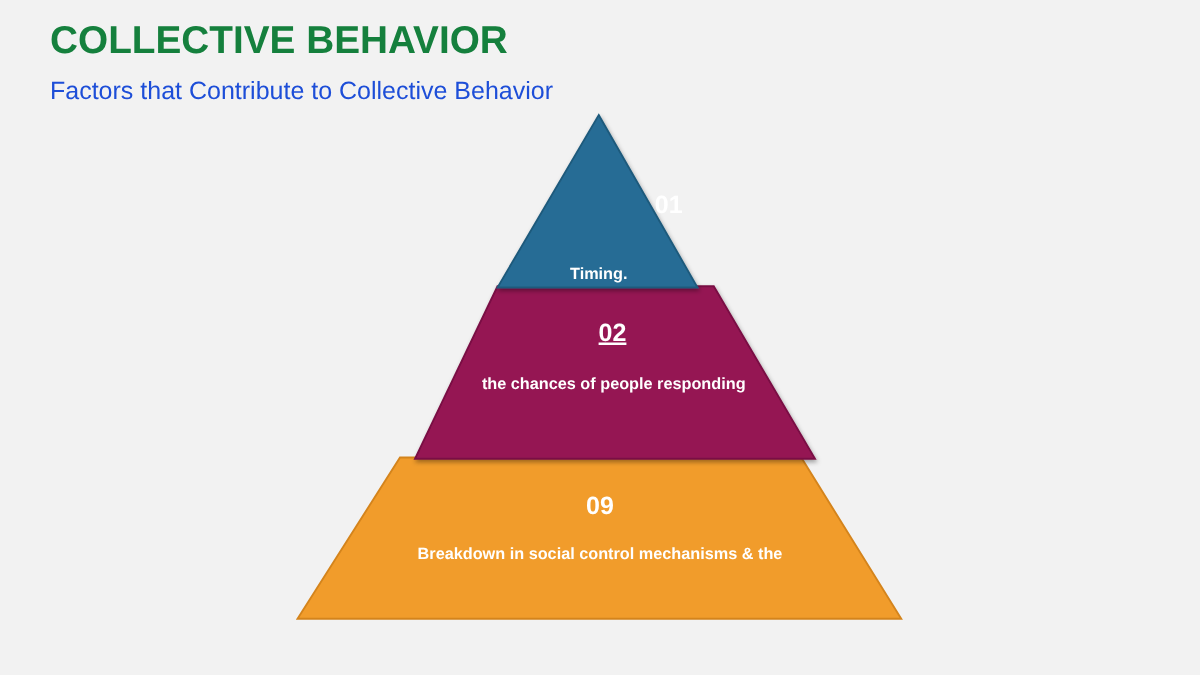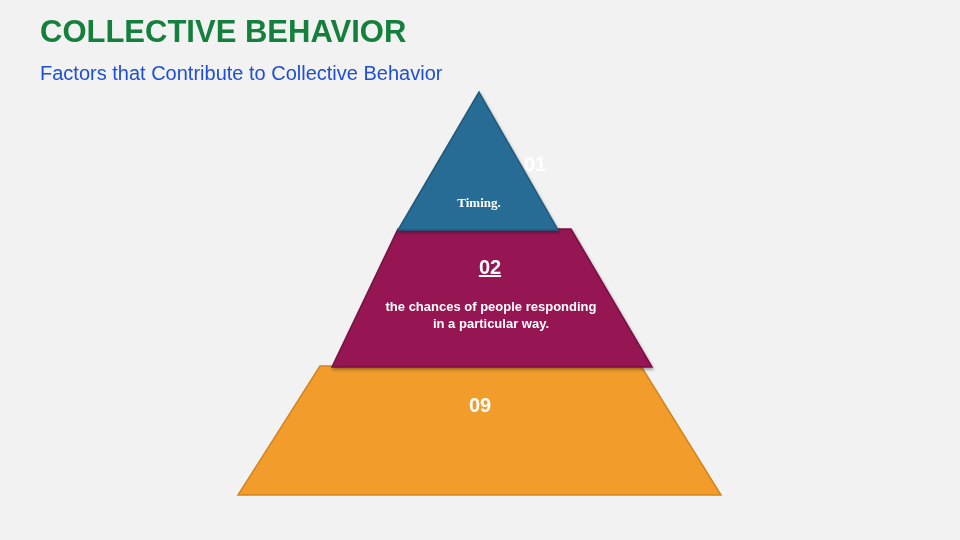--- a/index.html
+++ b/index.html
@@ -37,23 +37,23 @@
     <filter id="sh" x="-10%" y="-10%" width="120%" height="130%">
       <feDropShadow dx="1" dy="2" stdDeviation="1.5" flood-color="#000" flood-opacity="0.35"></feDropShadow>
     </filter>
   </defs>
   <polygon points="320,366 641,366 721,495 238,495" fill="#f19c2b" stroke="#d4841c" stroke-width="1.5"></polygon>
   <polygon points="398,229 571,229 652,367 332,367" fill="#951653" stroke="#7a1044" stroke-width="1.5" filter="url(#sh)"></polygon>
   <polygon points="479,92 558,230 398,230" fill="#276c95" stroke="#1f5a7c" stroke-width="1.5" filter="url(#sh)"></polygon>
 </svg>
 
 <div class="label num" style="left:492px; top:153px;margin-left:43px;">01</div>
-<div class="label desc" style="left:479px; top:194px;font-family:Liberation Serif, serif;">Timing.</div>
+<div class="label desc" style="left:479px; top:210px;">Timing.</div>
 
 <div class="label num" style="left:490px; top:256px;text-decoration:underline;">02</div>
 <div class="label desc" style="left:491px; top:298px; width:240px;">
   <div>the chances of people responding</div>
-  <div>in a particular way.</div>
 </div>
 
 <div class="label num" style="left:480px; top:394px;">09</div>
 <div class="label desc" style="left:480px; top:434px; width:340px;">
+  <div>Breakdown in social control mechanisms &amp; the</div>
 </div>
 
 </body></html>

